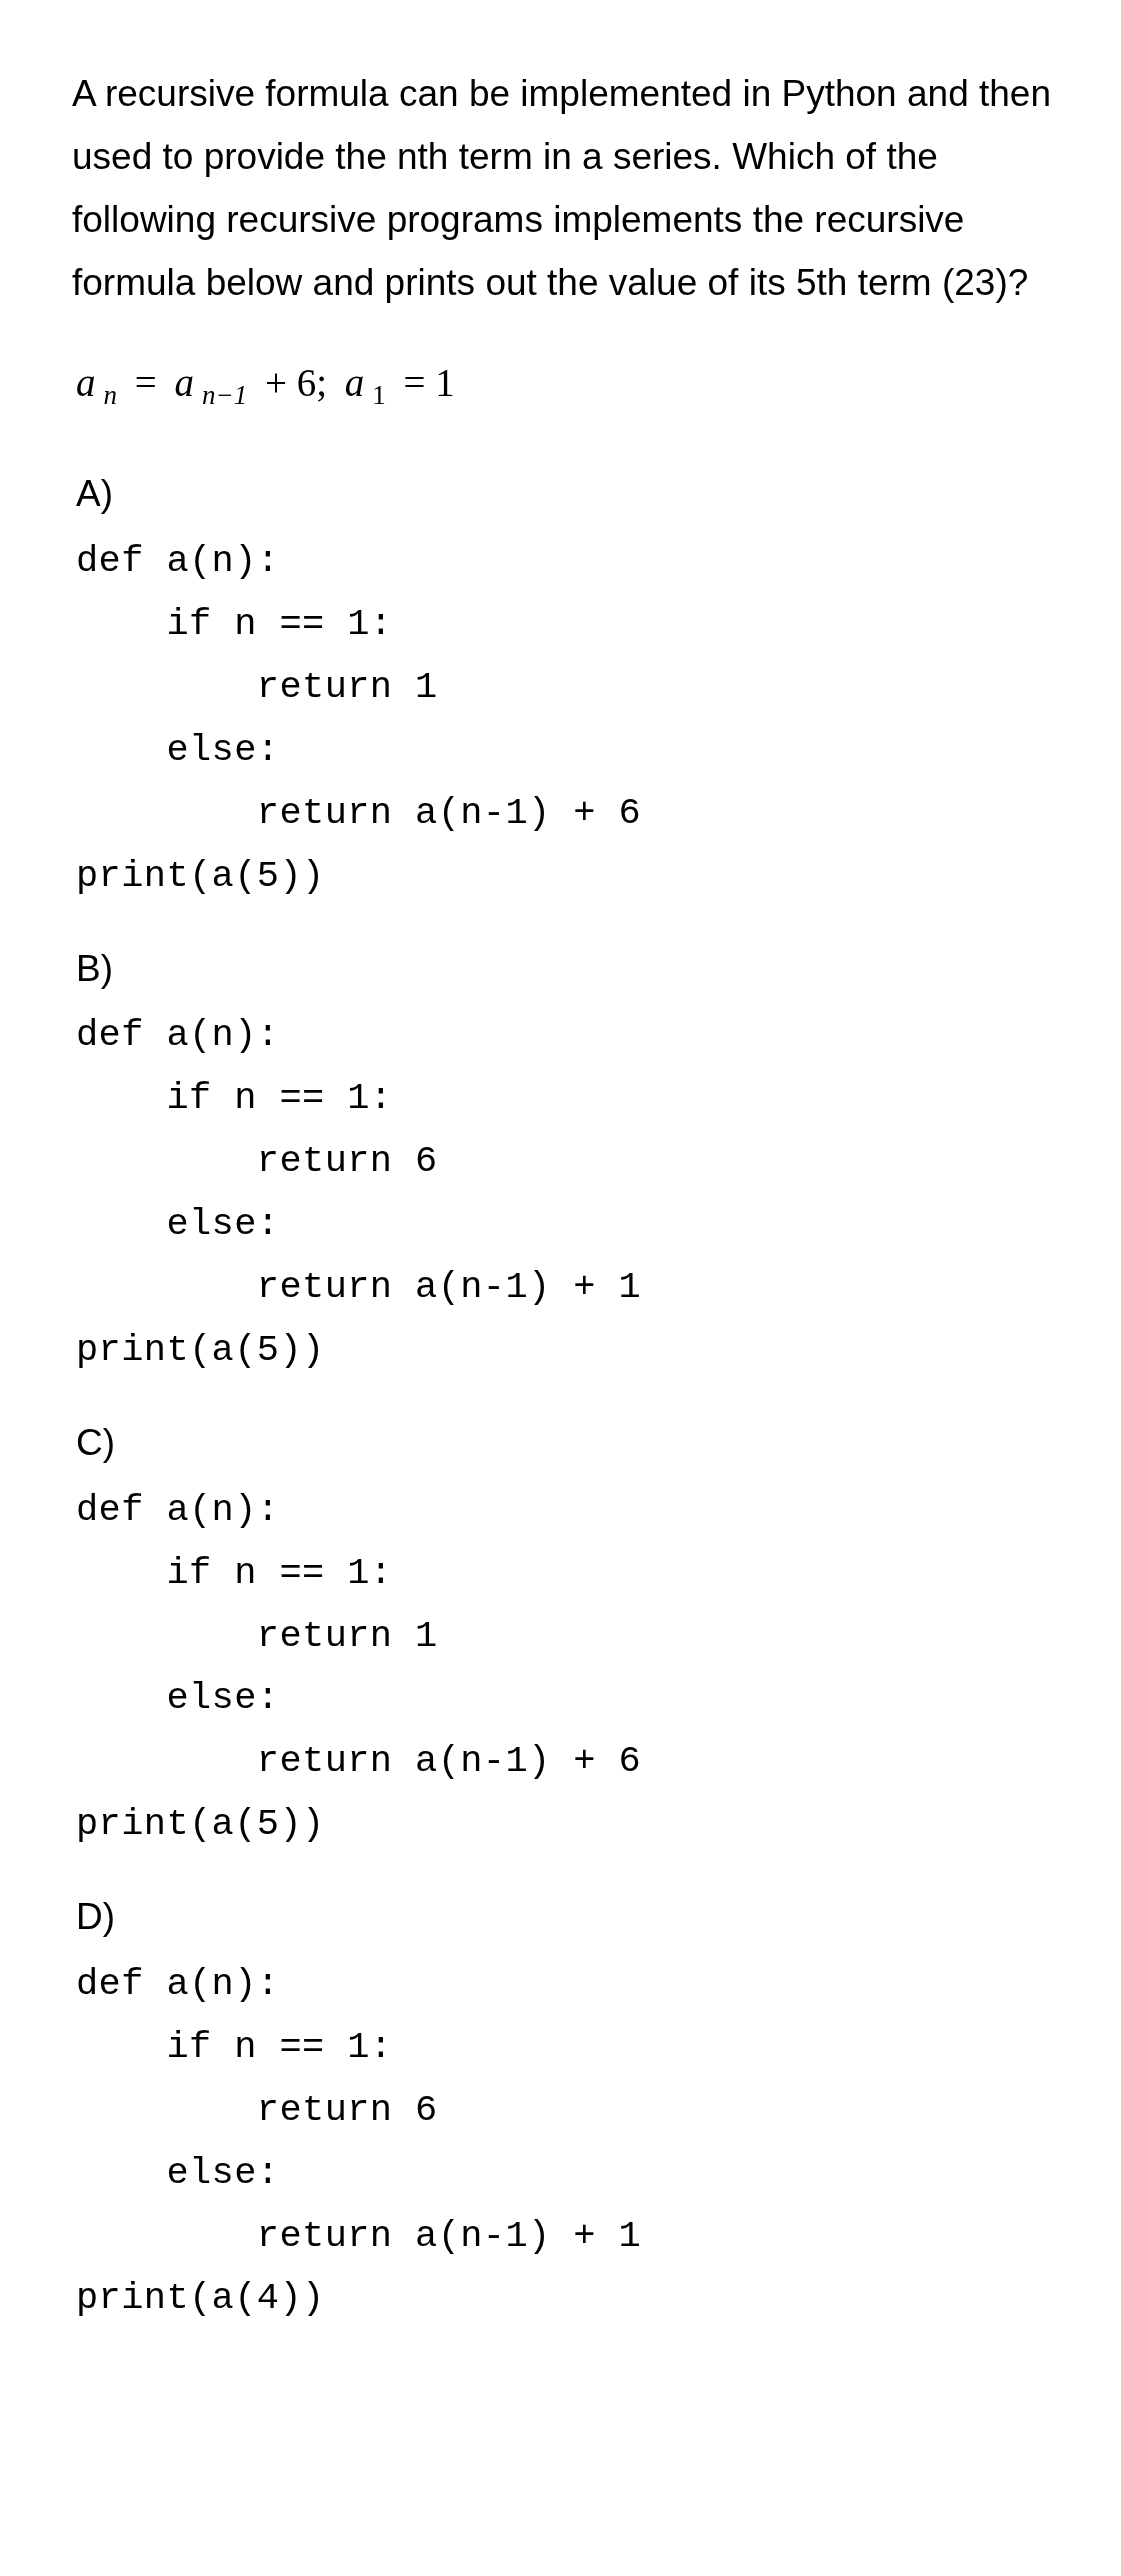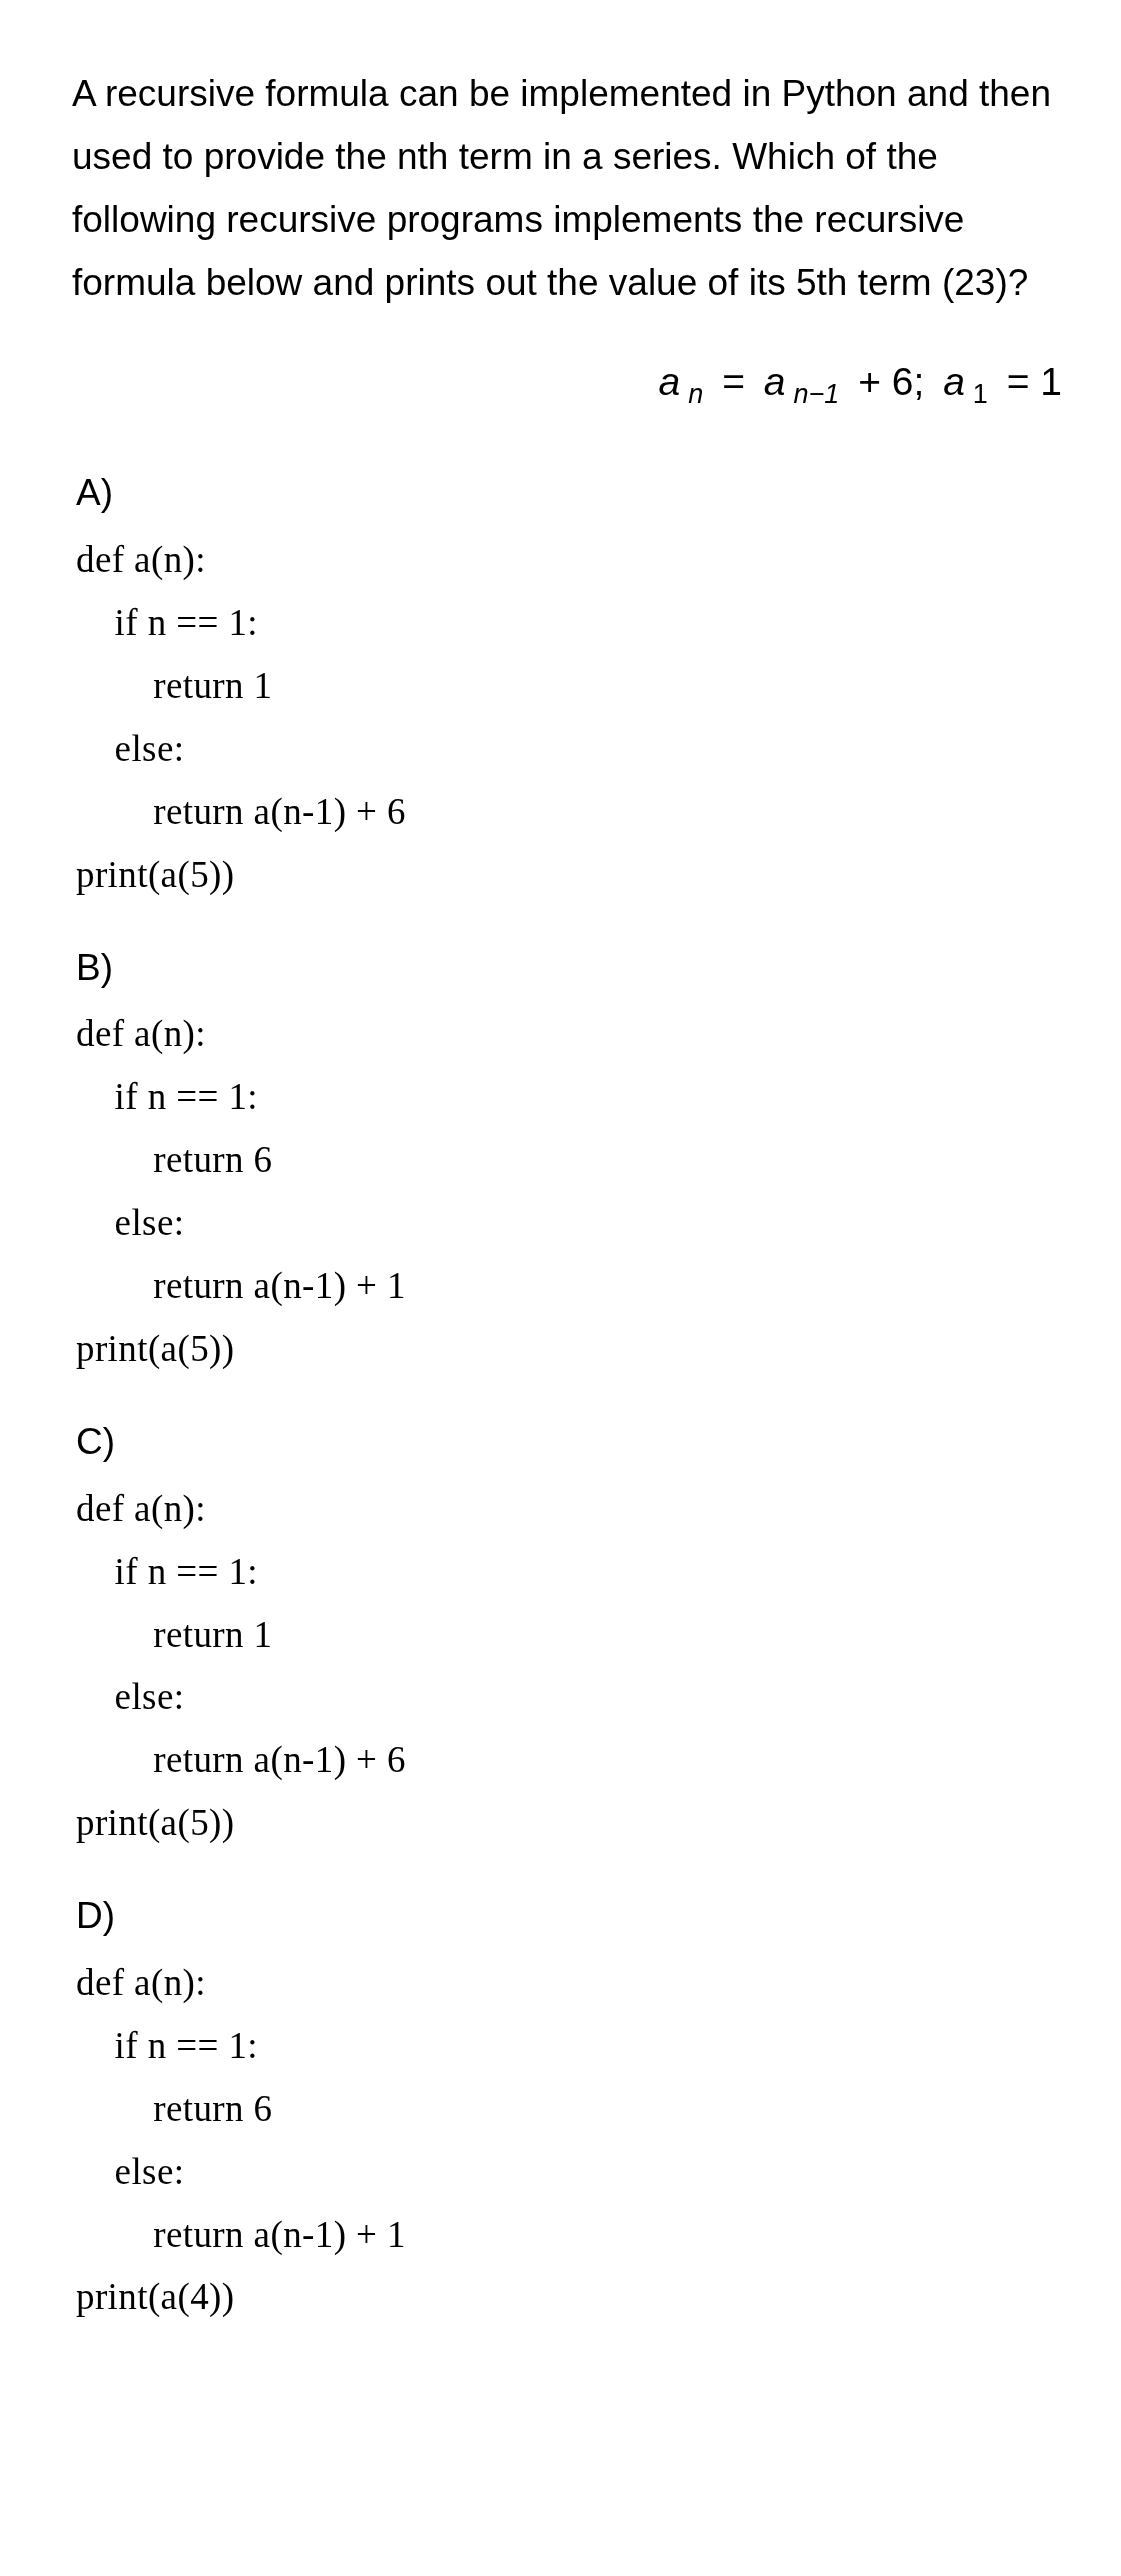--- a/index.html
+++ b/index.html
@@ -14,41 +14,41 @@
       font-family: Arial, Helvetica, sans-serif;
       color: #000000;
       padding: 51px 60px;
     }
     .question-text {
       font-size: 37px;
       line-height: 1.7;
       margin-bottom: 45px;
     }
     .formula {
-      text-align: right;
+      text-align: left;
       font-size: 39px;
-      font-family: Liberation Sans, sans-serif;
+      font-family: Liberation Serif, serif;
       margin-bottom: 52px;
       font-style: italic;
     }
     .formula .sub {
       font-size: 27px;
       font-style: italic;
       vertical-align: sub;
     }
     .formula .num {
       font-style: normal;
     }
     .option-label {
       font-size: 37px;
       line-height: 1.7;
       margin-top: 22.4px;
     }
     .code-block {
-      font-family: Liberation Serif, serif;
+      font-family: Liberation Mono, monospace;
       font-size: 37px;
       line-height: 1.7;
       white-space: pre;
       letter-spacing: 0.4px;
     }
     .option-group {
       margin-bottom: 30px;
     }
   </style>
 </head>

